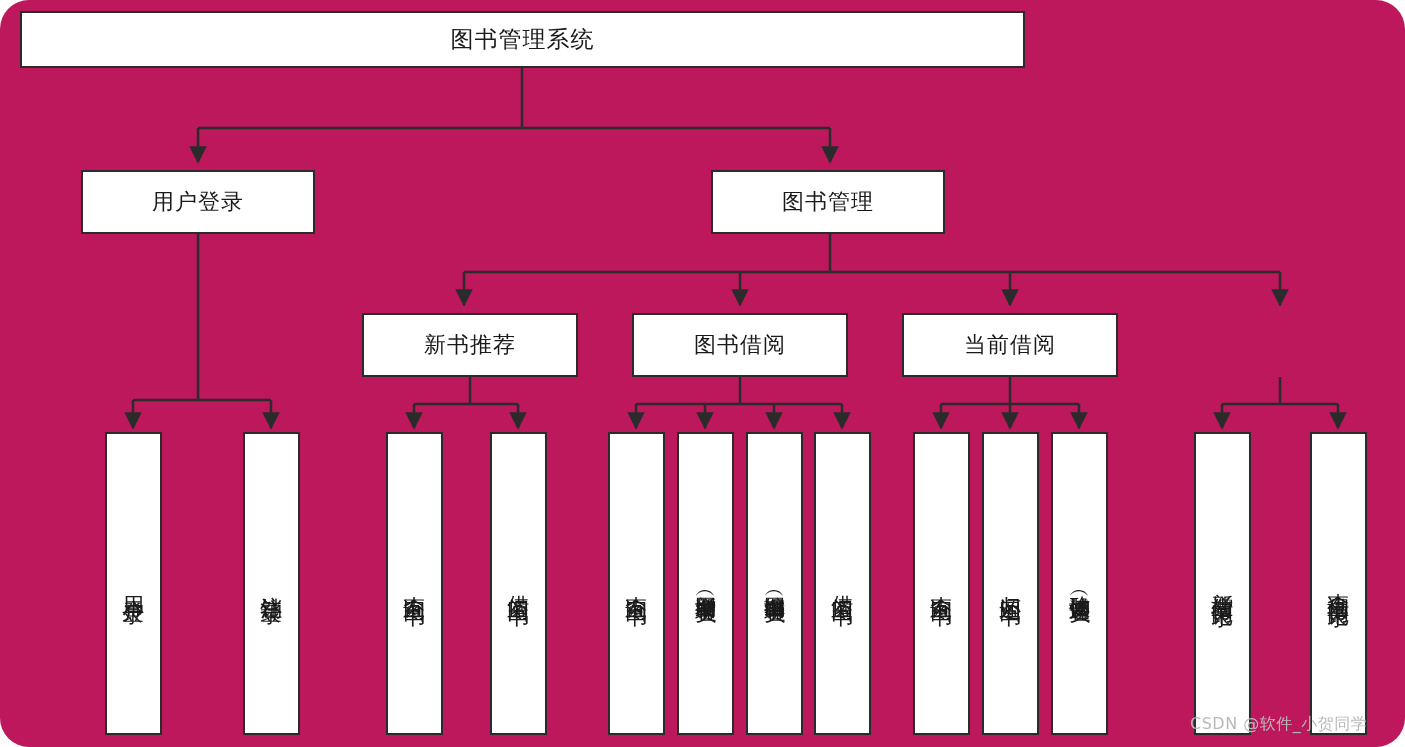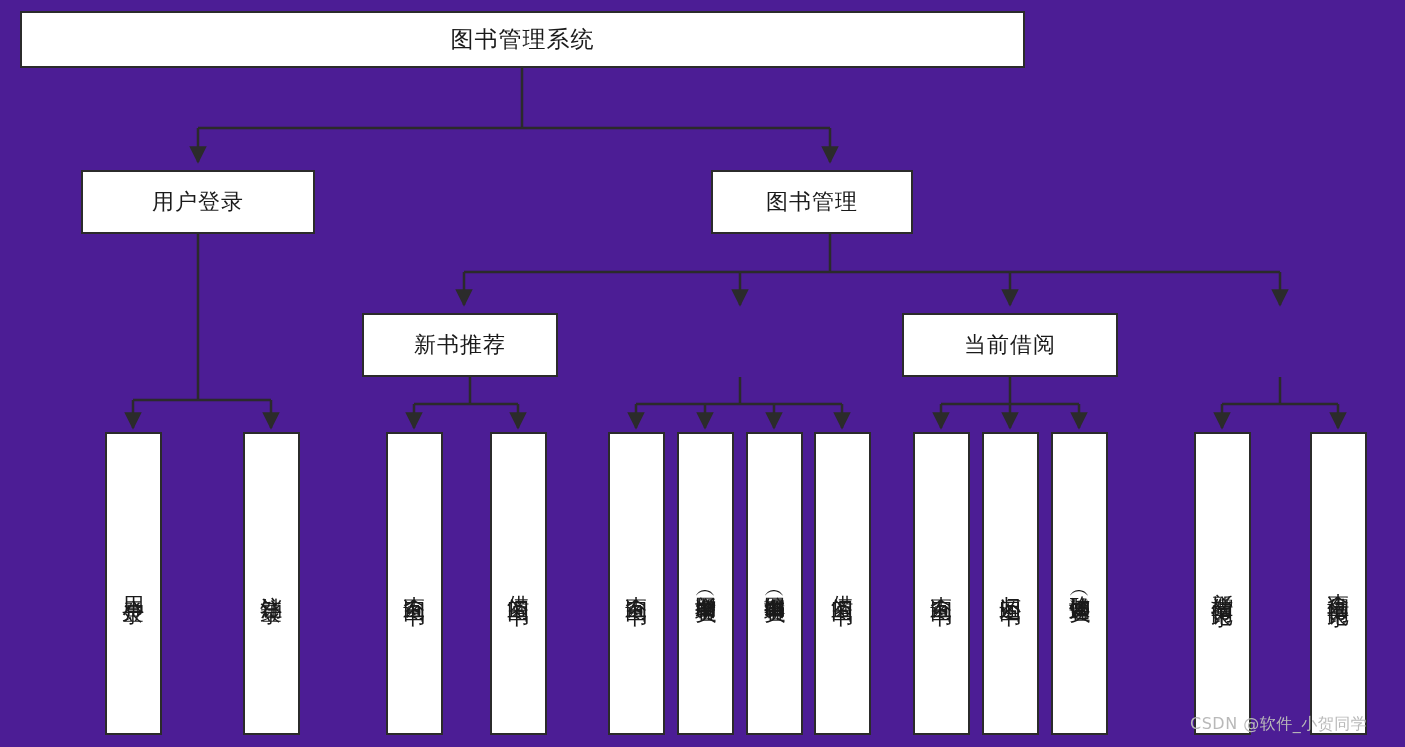--- a/index.html
+++ b/index.html
@@ -8,22 +8,23 @@
     padding: 0;
     background: #ffffff;
   }
   body {
     font-family: "DejaVu Sans", "Liberation Sans", sans-serif;
   }
   #canvas {
     position: relative;
     width: 1405px;
     height: 747px;
-    background: #4c1d95;
+    background: #be185d;
     overflow: hidden;
+    border-radius: 29px;
   }
   svg.edges {
     position: absolute;
     left: 0;
     top: 0;
     width: 1405px;
     height: 747px;
     pointer-events: none;
   }
   .node {
@@ -123,26 +124,29 @@
     </g>
   </svg>
 
   <div class="node horiz root" style="left:20px; top:11px; width:1005px; height:57px;">
     <span>图书管理系统</span>
   </div>
 
   <div class="node horiz" style="left:81px; top:170px; width:234px; height:64px;">
     <span>用户登录</span>
   </div>
-  <div class="node horiz" style="left:711px; top:170px; width:202px; height:64px;">
+  <div class="node horiz" style="left:711px; top:170px; width:234px; height:64px;">
     <span>图书管理</span>
   </div>
 
-  <div class="node horiz" style="left:362px; top:313px; width:196px; height:64px;">
+  <div class="node horiz" style="left:362px; top:313px; width:216px; height:64px;">
     <span>新书推荐</span>
+  </div>
+  <div class="node horiz" style="left:632px; top:313px; width:216px; height:64px;">
+    <span>图书借阅</span>
   </div>
   <div class="node horiz" style="left:902px; top:313px; width:216px; height:64px;">
     <span>当前借阅</span>
   </div>
 
   <div class="node vert" style="left:105px; top:432px; width:57px; height:303px;">
     <span class="vtext">用户登录</span>
   </div>
   <div class="node vert" style="left:243px; top:432px; width:57px; height:303px;">
     <span class="vtext">注销登录</span>

